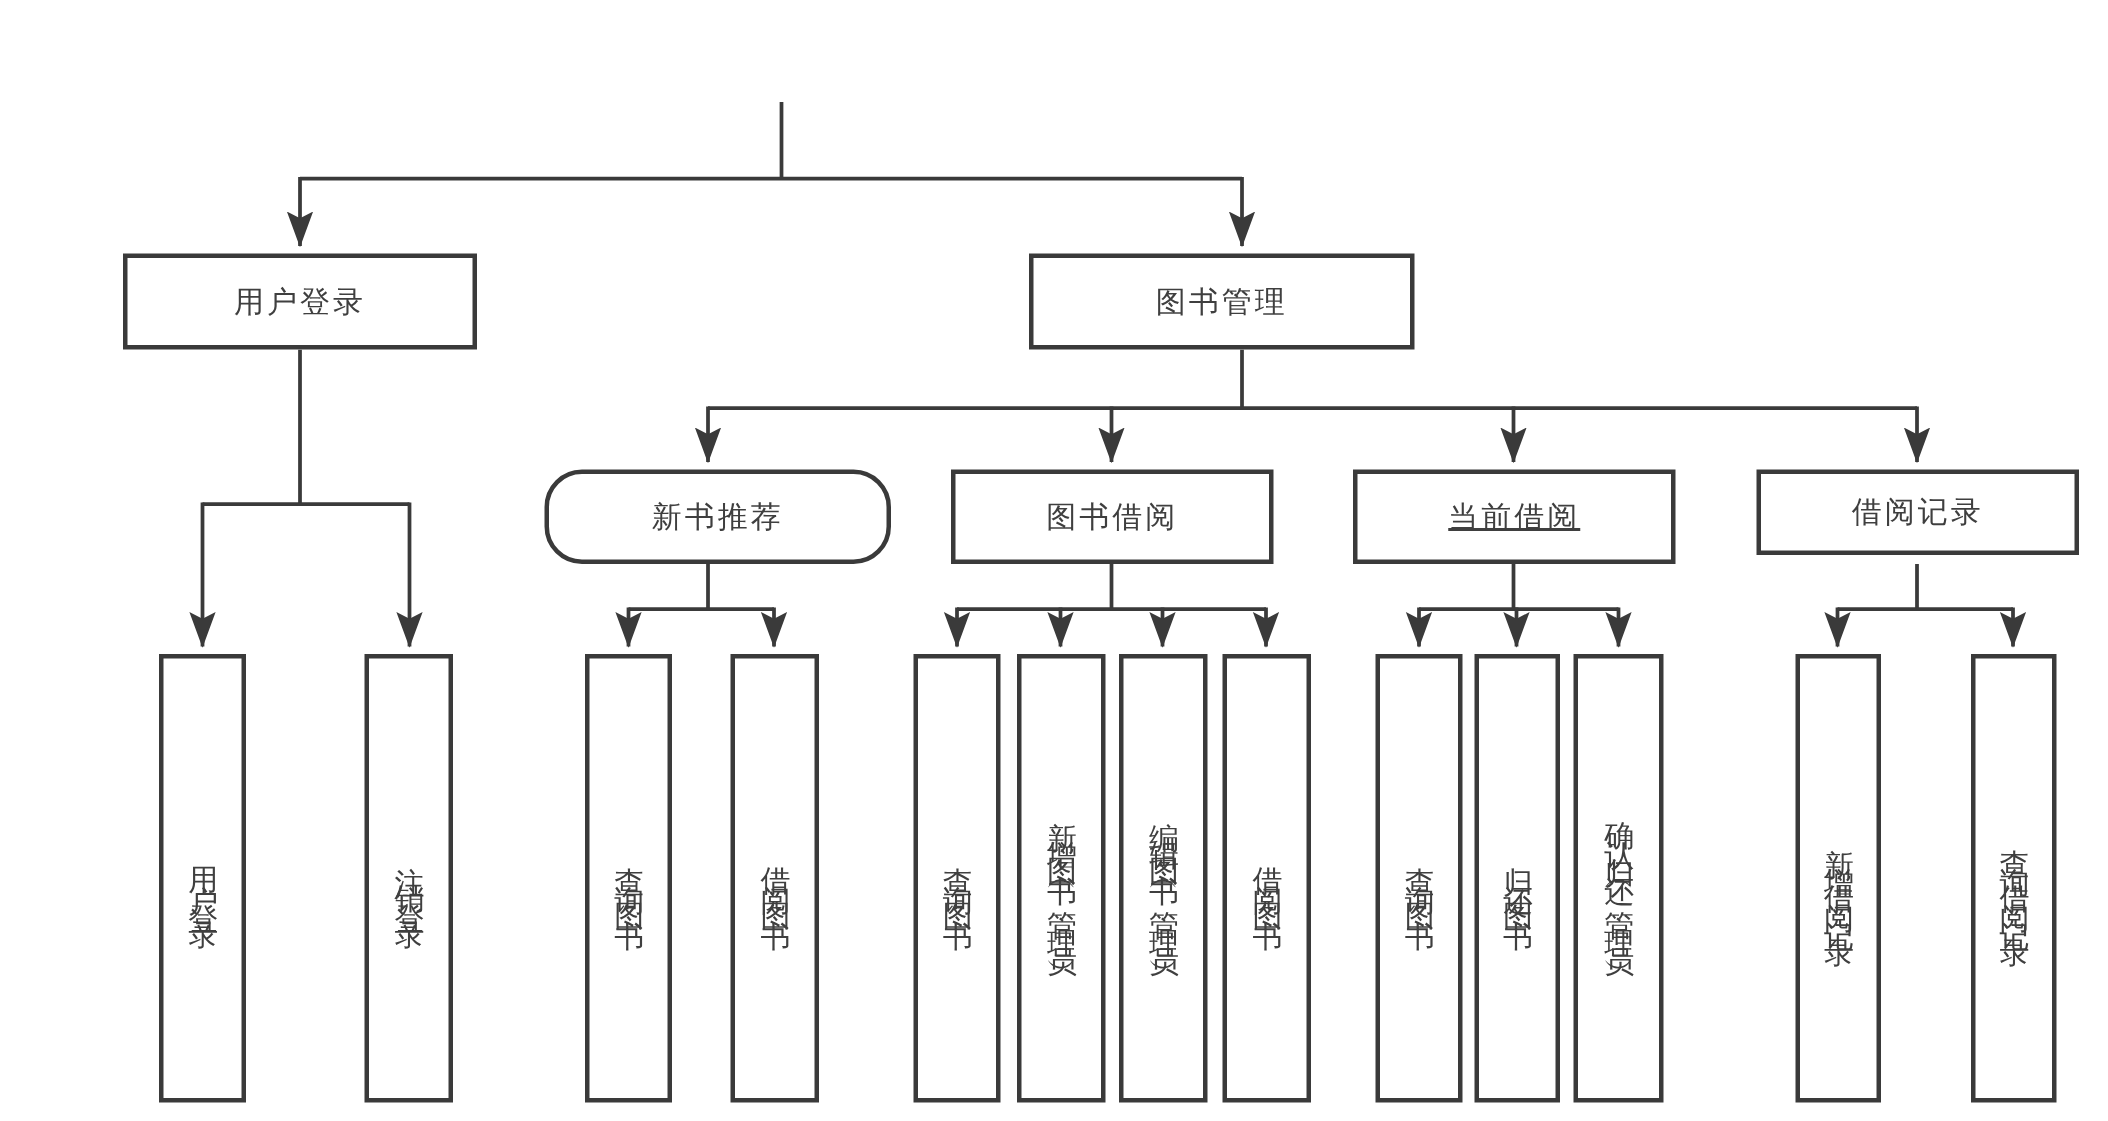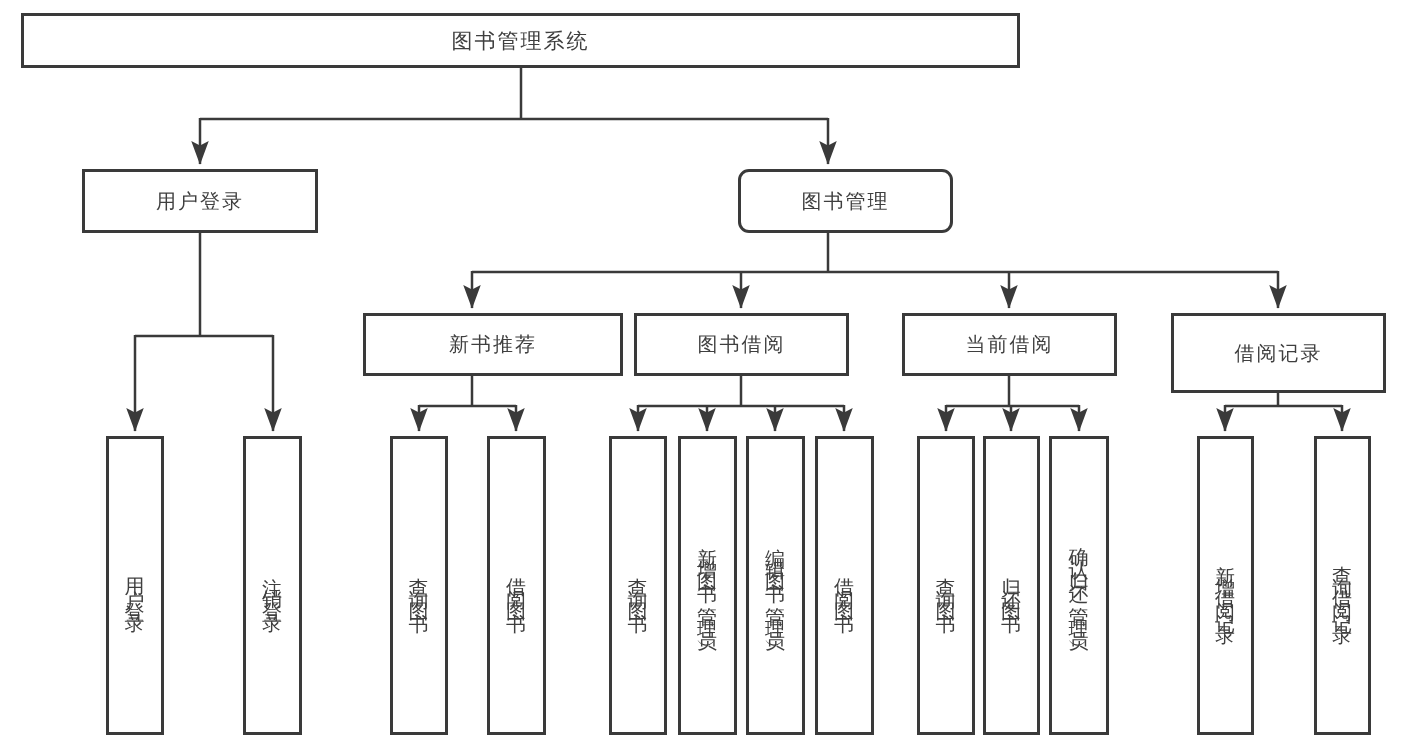--- a/index.html
+++ b/index.html
@@ -114,29 +114,28 @@
       <line x1="1011" y1="405" x2="1011" y2="431" marker-end="url(#arw)"></line>
       <line x1="1079" y1="405" x2="1079" y2="431" marker-end="url(#arw)"></line>
 
       <line x1="1278" y1="376" x2="1278" y2="406"></line>
       <line x1="1225" y1="406" x2="1342" y2="406"></line>
       <line x1="1225" y1="405" x2="1225" y2="431" marker-end="url(#arw)"></line>
       <line x1="1342" y1="405" x2="1342" y2="431" marker-end="url(#arw)"></line>
     </g>
   </svg>
 
-  <div class="node root" style="left:21px; top:13px; width:999px; height:55px;">图书管理系统</div>
 
   <div class="node" style="left:82px; top:169px; width:236px; height:64px;">用户登录</div>
-  <div class="node" style="left:738px; top:169px; width:215px; height:64px;border-radius:11px;">图书管理</div>
+  <div class="node" style="left:686px; top:169px; width:257px; height:64px;">图书管理</div>
 
-  <div class="node" style="left:363px; top:313px; width:260px; height:63px;">新书推荐</div>
+  <div class="node" style="left:363px; top:313px; width:231px; height:63px;border-radius:25px;">新书推荐</div>
   <div class="node" style="left:634px; top:313px; width:215px; height:63px;text-align:center;">图书借阅</div>
-  <div class="node" style="left:902px; top:313px; width:215px; height:63px;">当前借阅</div>
-  <div class="node" style="left:1171px; top:313px; width:215px; height:80px;">借阅记录</div>
+  <div class="node" style="left:902px; top:313px; width:215px; height:63px;text-decoration:underline;">当前借阅</div>
+  <div class="node" style="left:1171px; top:313px; width:215px; height:57px;">借阅记录</div>
 
   <div class="leaf" style="left:106px; width:58px;">
     <span>用户登录</span>
   </div>
   <div class="leaf" style="left:243px; width:59px;">
     <span>注销登录</span>
   </div>
 
   <div class="leaf" style="left:390px; width:58px;">
     <span>查询图书</span>

